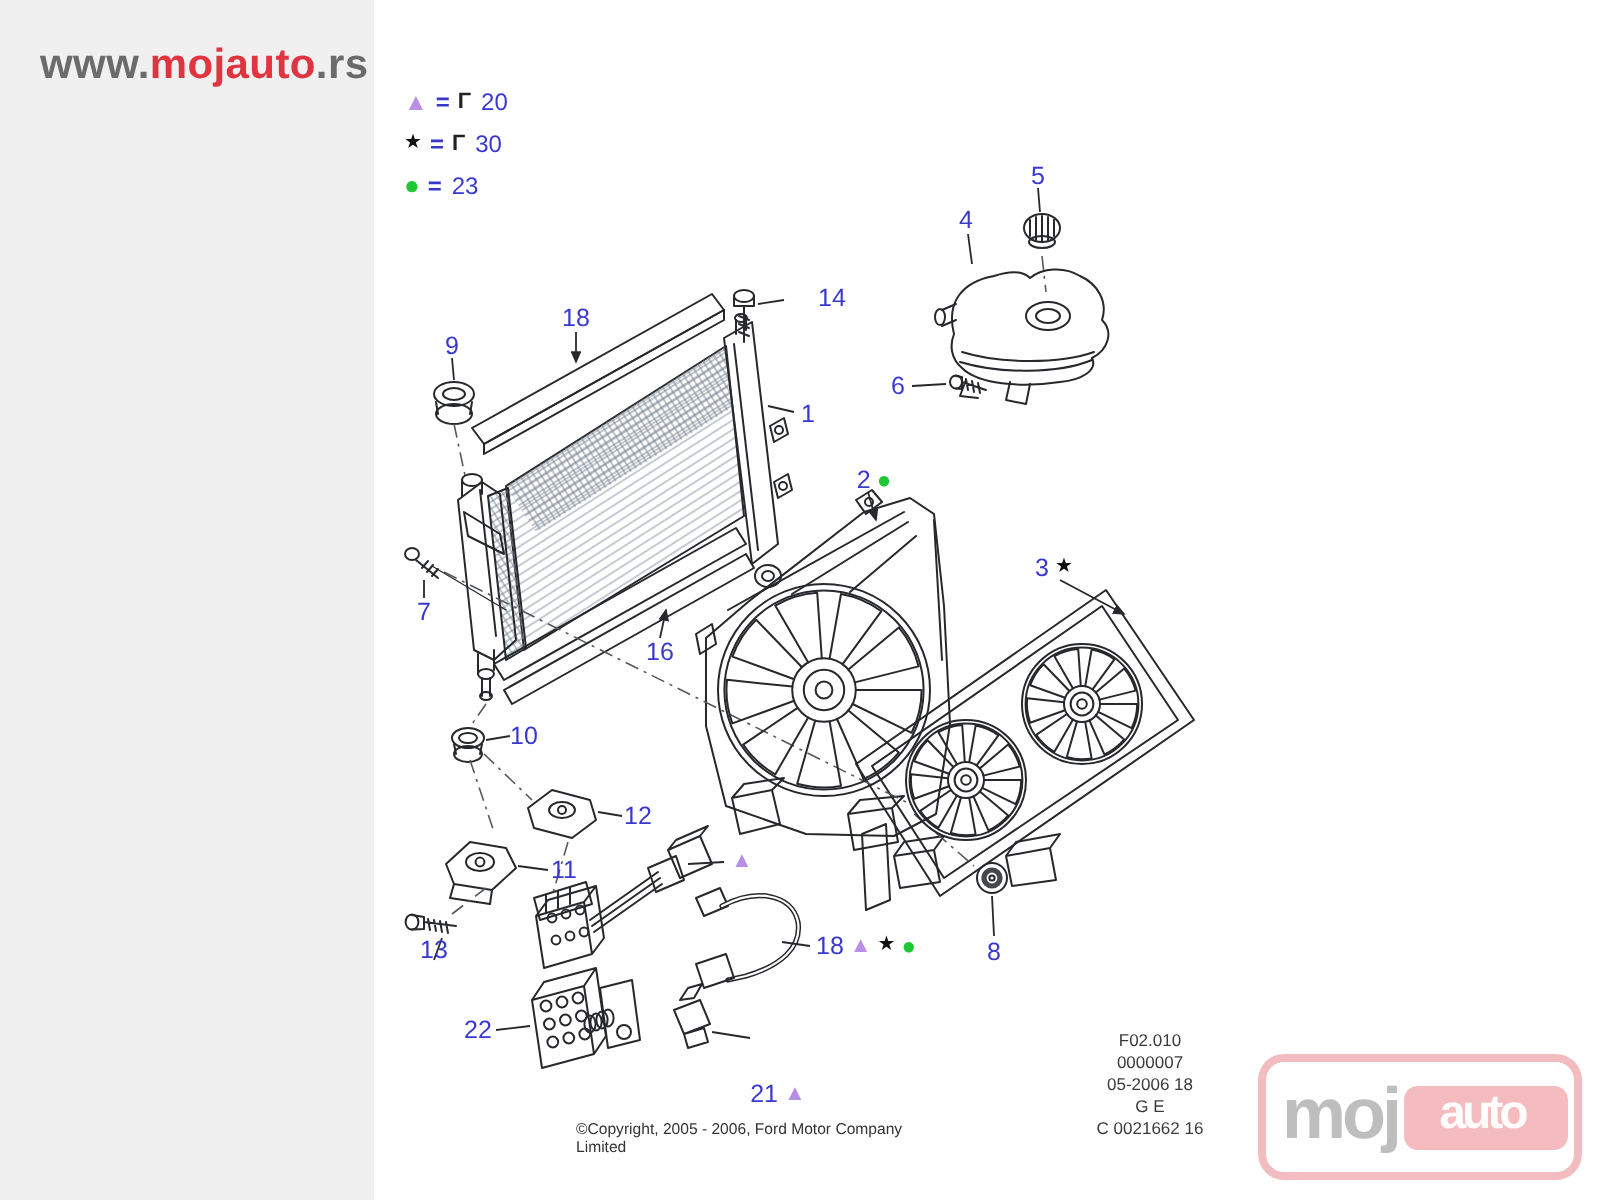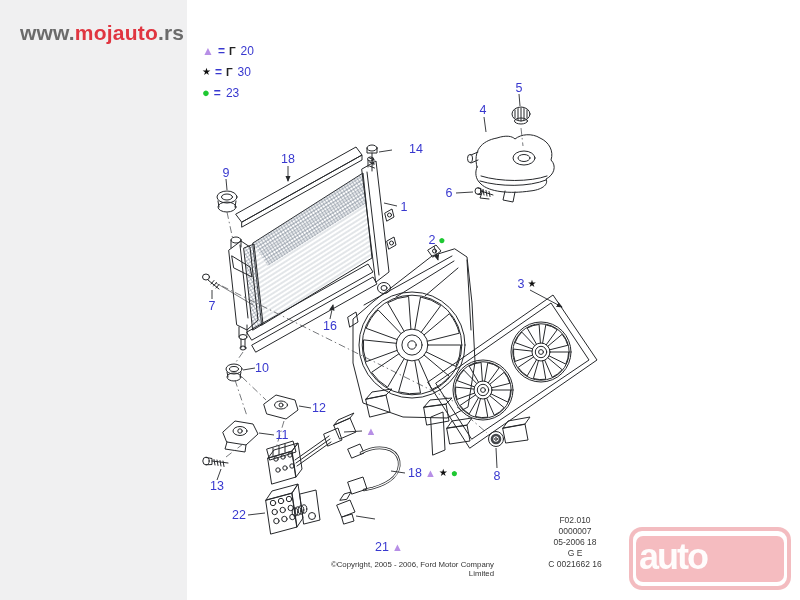--- a/index.html
+++ b/index.html
@@ -20,30 +20,30 @@
   .lrow .tri{font-size:12px}
   .lrow .dot{font-size:13px}
   .leq{font-weight:700}
   .lref{color:#222;font-size:11px;font-weight:700}
   .lnum{padding-left:1px}
   .callout{position:absolute;transform:translate(-50%,-50%);display:flex;align-items:center;
            gap:3px;color:#3838cf;font-size:12.5px;white-space:nowrap}
   .catalog{position:absolute;left:516px;top:515px;width:118px;text-align:center;
            font-size:8.5px;line-height:11px;color:#3a3a3a}
   .catalog span{display:block}
-  .copyright{position:absolute;left:304px;top:560px;width:190px;text-align:right;
+  .copyright{position:absolute;left:288px;top:560px;width:190px;text-align:left;
              font-size:7.8px;color:#333}
   .logo{position:absolute;left:629px;top:527px;width:162px;height:63px;box-sizing:border-box;
         border:4px solid rgba(224,80,90,.38);border-radius:13px;display:flex;align-items:center;
         padding:3px;background:rgba(255,255,255,.2)}
   .logo .moj{color:rgba(150,150,150,.62);font-weight:700;font-size:36px;letter-spacing:-2px;
              padding:0 3px 4px 5px}
   .logo .auto{background:rgba(232,95,105,.42);color:rgba(255,255,255,.95);font-weight:700;
-              font-size:36px;letter-spacing:-2px;border-radius:7px;padding:0 7px 4px 3px;flex:1;
-              }
+              font-size:24px;letter-spacing:-2px;border-radius:7px;padding:0 7px 4px 3px;flex:1;
+              text-align:center}
 </style>
 </head>
 <body>
 
 <div class="canvas"></div>
 
 <svg id="art" viewBox="0 0 800 600">
   <defs>
     <marker id="arr" markerWidth="7" markerHeight="6" refX="6" refY="3" orient="auto">
       <path d="M0,0 L7,3 L0,6 Z" fill="#26282b"></path>
@@ -345,21 +345,21 @@
   </div>
 <div class="callout" style="left:262px;top:368px">
     <span>10</span>
   </div>
 <div class="callout" style="left:319px;top:408px">
     <span>12</span>
   </div>
 <div class="callout" style="left:282px;top:435px">
     <span>11</span>
   </div>
-<div class="callout" style="left:217px;top:486px">
+<div class="callout" style="left:217px;top:475px">
     <span>13</span>
   </div>
 <div class="callout" style="left:239px;top:515px">
     <span>22</span>
   </div>
 <div class="callout" style="left:389px;top:547px">
     <span>21</span>
     <span class="sym tri">▲</span>
   </div>
 <div class="callout" style="left:433px;top:473px">
@@ -379,14 +379,15 @@
   <span>F02.010</span>
   <span>0000007</span>
   <span>05-2006 18</span>
   <span>G E</span>
   <span>C 0021662 16</span>
 </div>
 
 <div class="copyright">©Copyright, 2005 - 2006, Ford Motor Company Limited</div>
 
 <div class="logo">
+  <span class="moj">moj</span>
   <span class="auto">auto</span>
 </div>
 
 </body></html>

